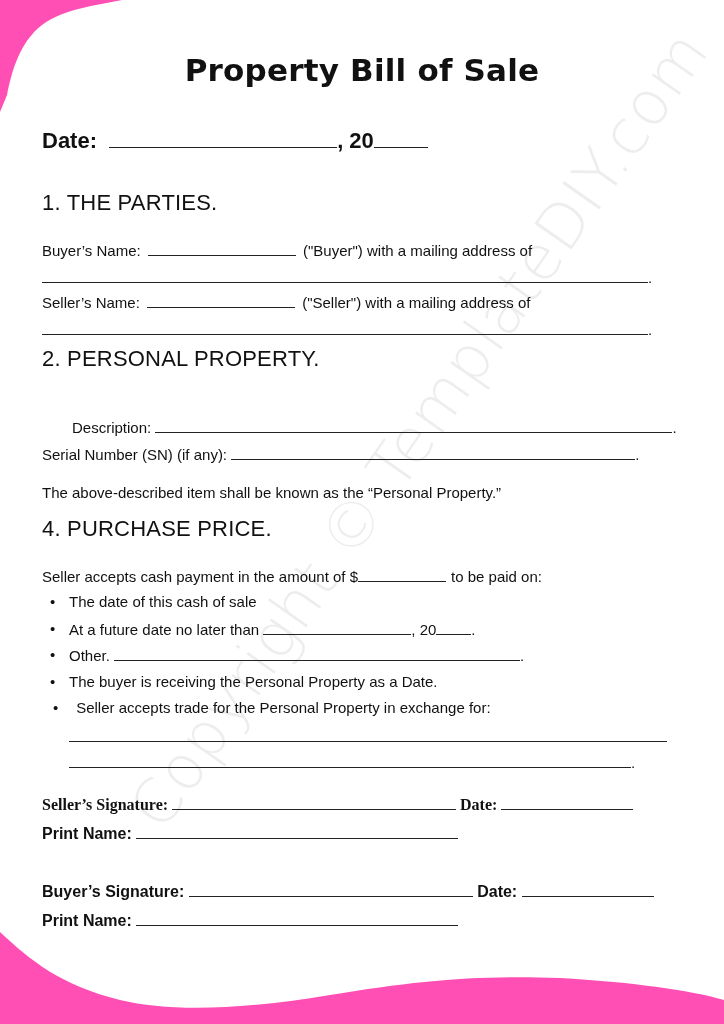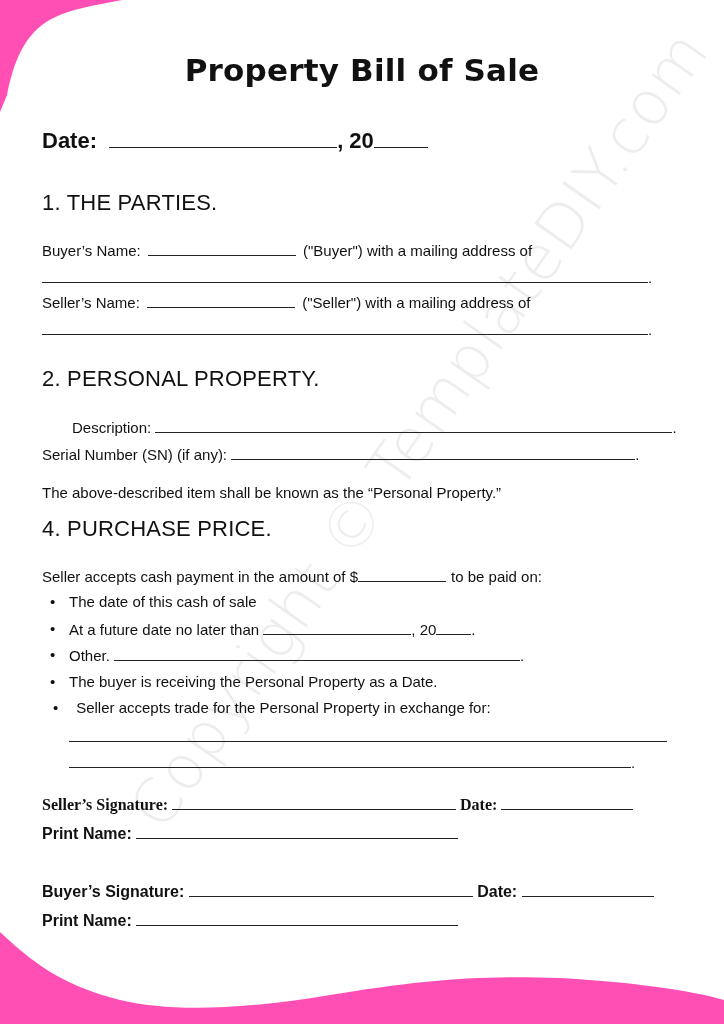--- a/index.html
+++ b/index.html
@@ -60,21 +60,21 @@
 
 <div class="line" style="top:293px;">
   <span>Seller’s Name:</span>
   <span class="blank" style="width:148px;margin:0 3px;"></span>
   <span>("Seller") with a mailing address of</span>
 </div>
 <div class="line" style="top:320px;">
   <span class="blank" style="width:606px;"></span><span>.</span>
 </div>
 
-<div class="line h2" style="top:366px;">2. PERSONAL PROPERTY.</div>
+<div class="line h2" style="top:346px;">2. PERSONAL PROPERTY.</div>
 
 <div class="line" style="top:418px;margin-left:30px;">
   <span>Description:</span>
   <span class="blank" style="width:517px;"></span><span>.</span>
 </div>
 <div class="line" style="top:445px;">
   <span>Serial Number (SN) (if any):</span>
   <span class="blank" style="width:404px;"></span><span>.</span>
 </div>
 <div class="line" style="top:472px;margin-top:12px;">The above-described item shall be known as the “Personal Property.”</div>

